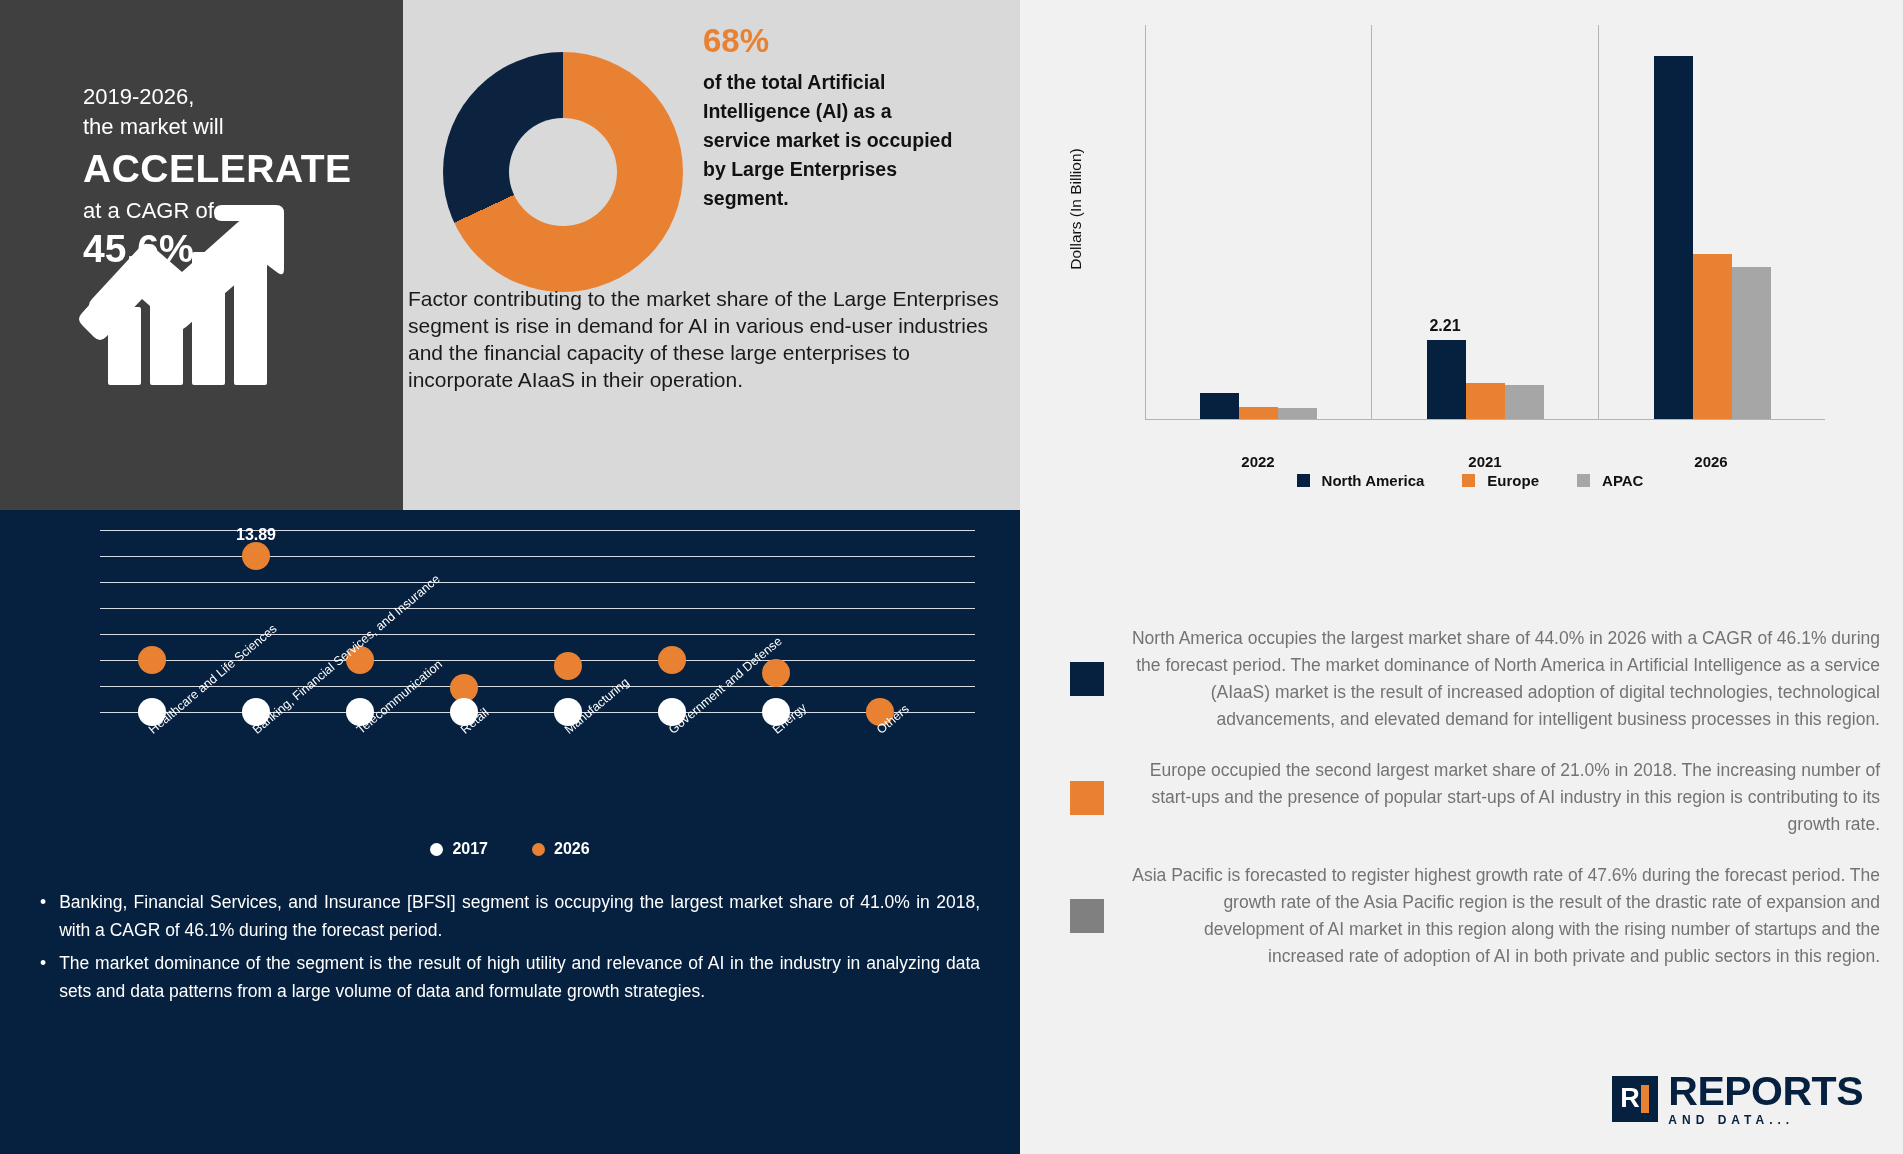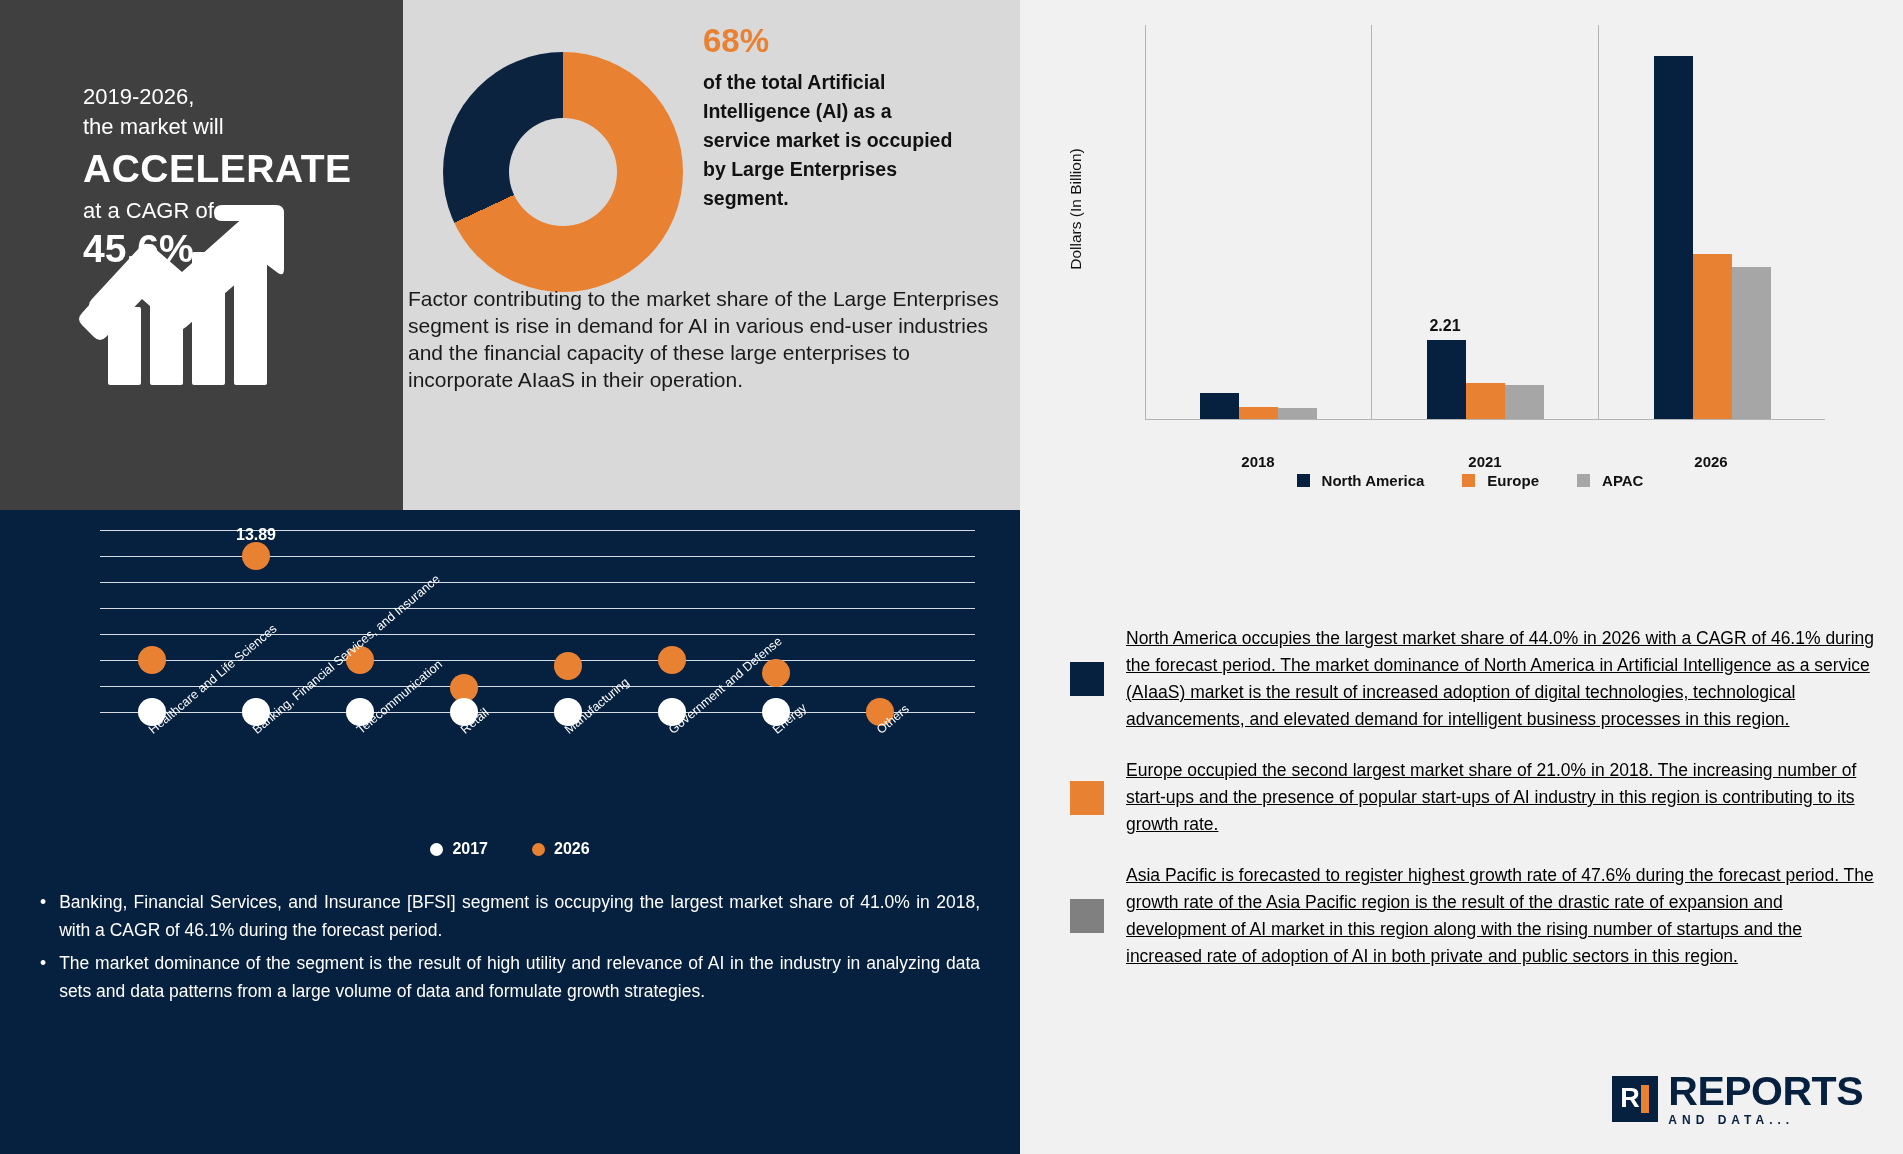--- a/index.html
+++ b/index.html
@@ -138,21 +138,21 @@
   .bc-leg-label { color: #111; font-size: 15px; font-weight: bold; }
 
   
   .regions { position: absolute; left: 50px; top: 625px; width: 810px; }
   .region-row { display: flex; gap: 22px; margin-bottom: 24px; align-items: center; }
   .region-sw { flex: 0 0 auto; width: 34px; height: 34px; }
   .region-sw.na { background: #06203f; }
   .region-sw.eu { background: #e98132; }
   .region-sw.ap { background: #808080; }
   .region-text {
-    color: #000000; font-size: 17.5px; line-height: 27px; text-align: left; text-decoration: underline;
+    color: #737373; font-size: 17.5px; line-height: 27px; text-align: right;
   }
 
   
   .logo { position: absolute; right: 40px; bottom: 28px; display: flex; align-items: center; gap: 10px; }
   .logo-mark { width: 46px; height: 46px; background: #06203f; position: relative; }
   .logo-mark::after {
     content: ""; position: absolute; right: 9px; top: 9px;
     width: 8px; height: 28px; background: #e98132;
   }
   .logo-r {
@@ -294,21 +294,21 @@
         </div>
 
         <div class="bc-group" style="left:453px; width:227px">
           <div class="bc-bar na" style="height:363px"></div>
           <div class="bc-bar eu" style="height:165px"></div>
           <div class="bc-bar ap" style="height:152px"></div>
         </div>
 
         <div class="bc-datalabel" style="left:300px; top:292px">2.21</div>
 
-        <div class="bc-label" style="left:113px">2018</div>
+        <div class="bc-label" style="left:113px">2022</div>
         <div class="bc-label" style="left:340px">2021</div>
         <div class="bc-label" style="left:566px">2026</div>
       </div>
 
       <div class="bc-legend">
         <div class="bc-leg-item">
           <div class="bc-leg-sw" style="background:#06203f"></div>
           <div class="bc-leg-label">North America</div>
         </div>
         <div class="bc-leg-item">

